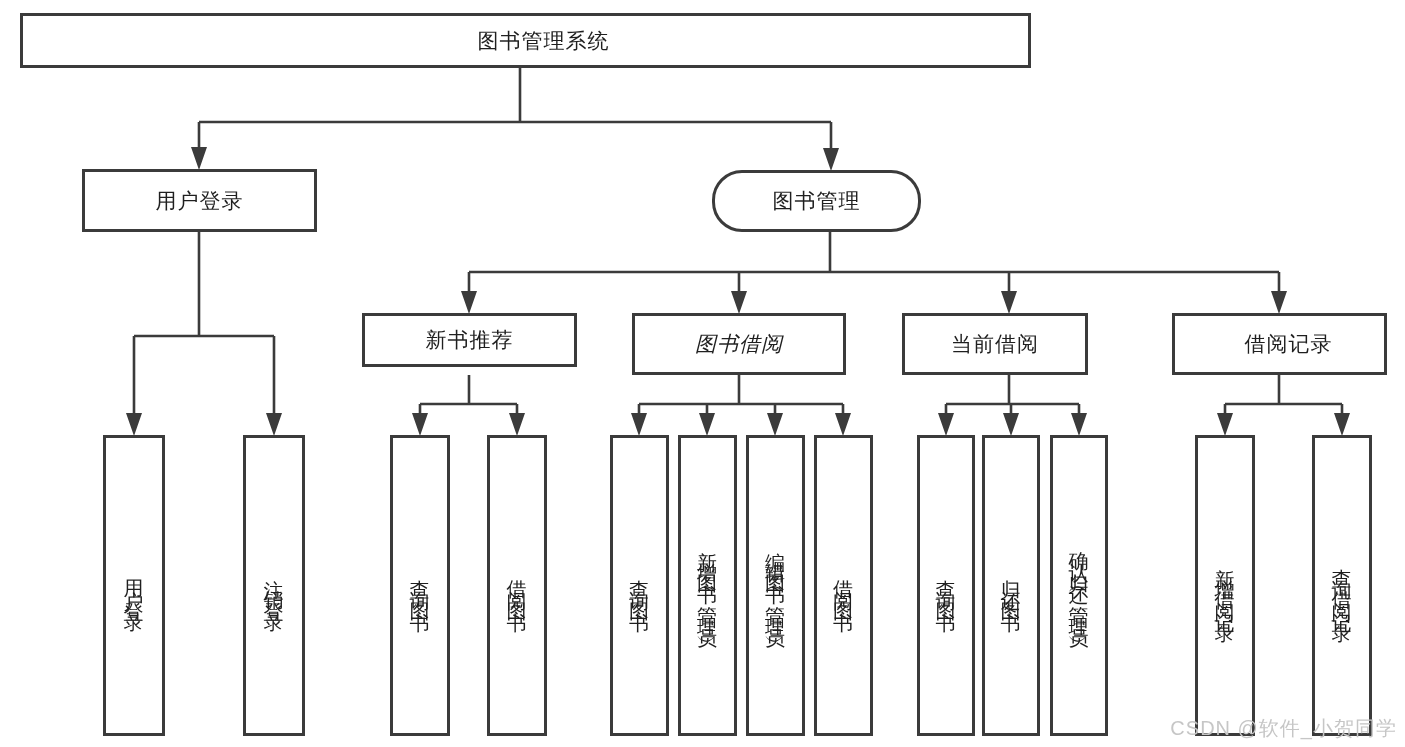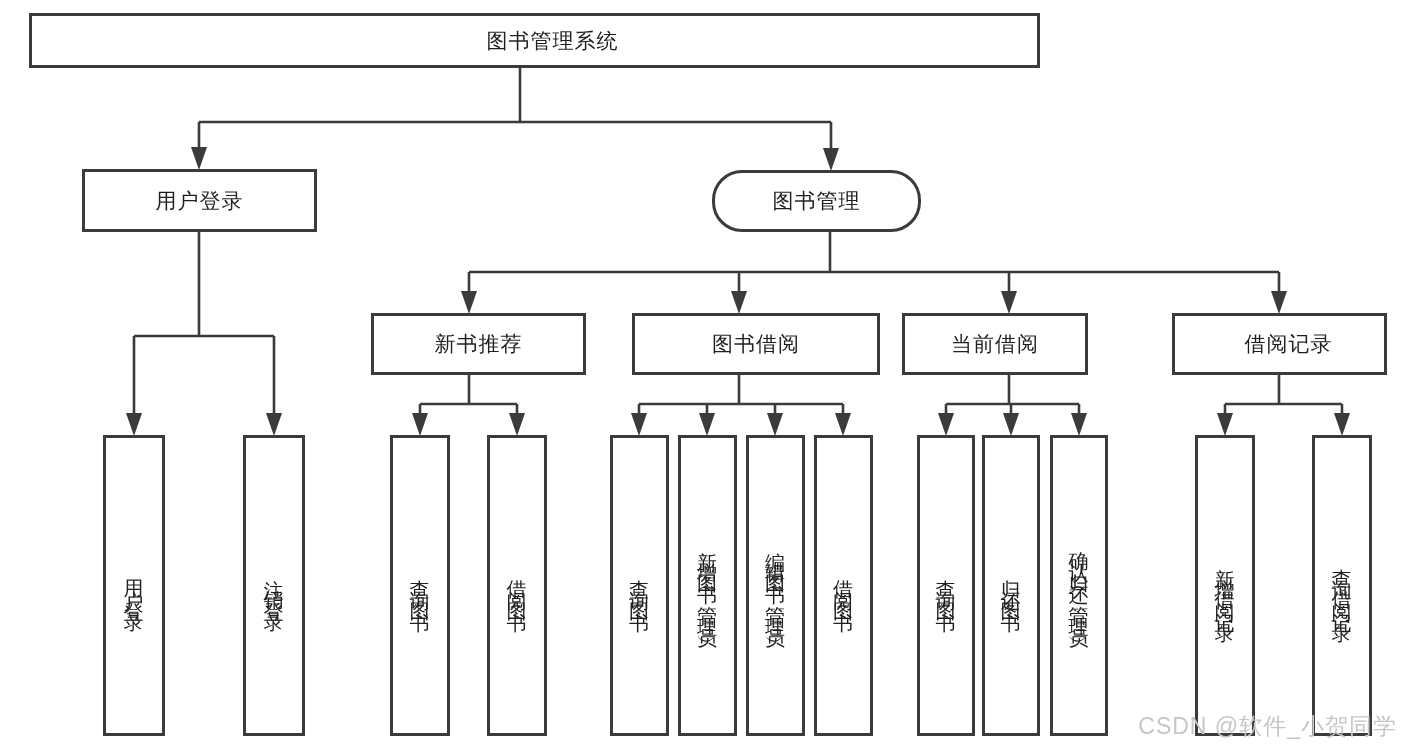--- a/index.html
+++ b/index.html
@@ -43,21 +43,21 @@
     stroke-width:2.6;
   }
   #connectors path.arrow{
     fill:#3b3b3b;
     stroke:none;
   }
   #watermark{
     position:absolute;
     right:8px;
     bottom:5px;
-    font-size:23px;
+    font-size:20px;
     color:#c6c6c6;
     letter-spacing:1px;
     white-space:nowrap;
   }
 </style>
 </head>
 <body>
 
 <div id="stage">
 
@@ -78,35 +78,35 @@
     <path class="line" d="M739,375 V404 M639,404 H843 M639,404 V415 M707,404 V415 M775,404 V415 M843,404 V415"></path>
     <path class="arrow" d="M639,436 L631,413 L647,413 Z M707,436 L699,413 L715,413 Z M775,436 L767,413 L783,413 Z M843,436 L835,413 L851,413 Z"></path>
 
     <path class="line" d="M1009,375 V404 M946,404 H1079 M946,404 V415 M1011,404 V415 M1079,404 V415"></path>
     <path class="arrow" d="M946,436 L938,413 L954,413 Z M1011,436 L1003,413 L1019,413 Z M1079,436 L1071,413 L1087,413 Z"></path>
 
     <path class="line" d="M1279,375 V404 M1225,404 H1342 M1225,404 V415 M1342,404 V415"></path>
     <path class="arrow" d="M1225,436 L1217,413 L1233,413 Z M1342,436 L1334,413 L1350,413 Z"></path>
   </svg>
 
-  <div class="node hnode" style="left:29px;top:13px;width:1011px;height:55px;padding-left:36px;">
+  <div class="node hnode" style="left:20px;top:13px;width:1011px;height:55px;padding-left:36px;">
     <span>图书管理系统</span>
   </div>
 
   <div class="node hnode" style="left:82px;top:169px;width:235px;height:63px;">
     <span>用户登录</span>
   </div>
   <div class="node hnode" style="left:712px;top:170px;width:209px;height:62px;border-radius:30px;">
     <span>图书管理</span>
   </div>
 
-  <div class="node hnode" style="left:362px;top:313px;width:215px;height:62px;margin-left:9px;">
+  <div class="node hnode" style="left:362px;top:313px;width:215px;height:54px;">
     <span>新书推荐</span>
   </div>
-  <div class="node hnode" style="left:632px;top:313px;width:248px;height:62px;">
+  <div class="node hnode" style="left:632px;top:313px;width:214px;height:62px;font-style:italic;">
     <span>图书借阅</span>
   </div>
   <div class="node hnode" style="left:902px;top:313px;width:186px;height:62px;">
     <span>当前借阅</span>
   </div>
   <div class="node hnode" style="left:1172px;top:313px;width:215px;height:62px;padding-left:18px;">
     <span>借阅记录</span>
   </div>
 
   <div class="node leaf" style="left:103px;top:435px;width:62px;height:301px;">

